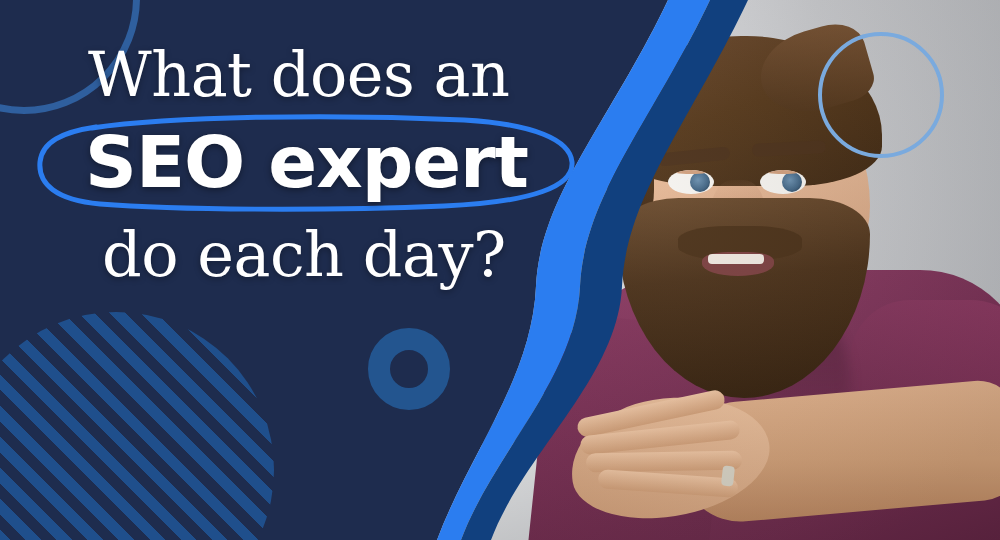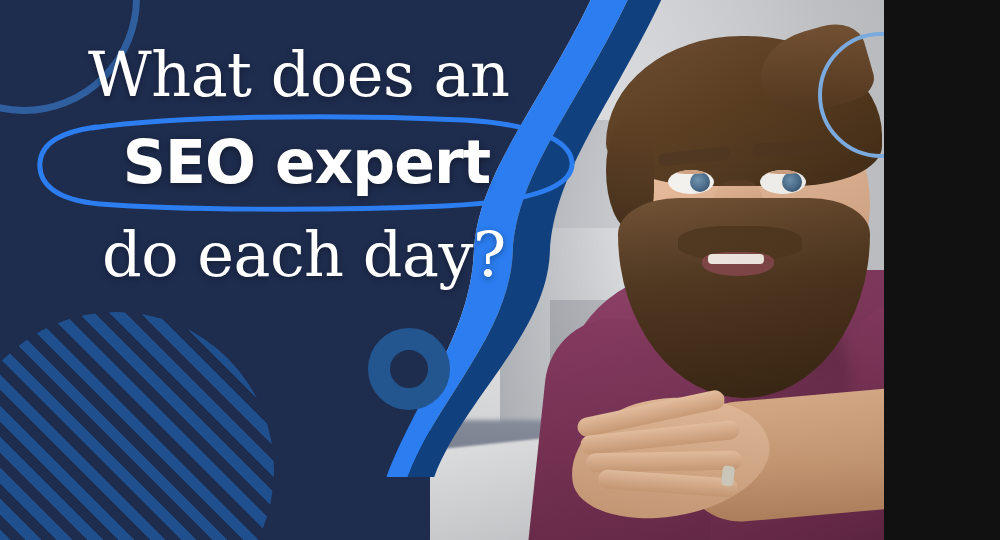--- a/index.html
+++ b/index.html
@@ -1,21 +1,21 @@
 <!DOCTYPE html>
 <html><head>
 <meta charset="utf-8">
 <title>SEO expert thumbnail</title>
 <style>
   html,body{margin:0;padding:0;background:#111;}
   *{box-sizing:border-box;}
 
   #canvas{
     position:relative;
-    width:884px;
+    width:1000px;
     height:540px;
     overflow:hidden;
     background:#1e2c4e;
     font-family:"DejaVu Sans", sans-serif;
   }
 
   
   #photo-layer{
     position:absolute;
     inset:0;
@@ -309,21 +309,21 @@
     margin-left:-38px;
     display:flex;
     align-items:center;
     justify-content:center;
   }
   #highlight-text{
     position:relative;
     z-index:2;
     font-family:"DejaVu Sans", sans-serif;
     font-weight:700;
-    font-size:60px;
+    font-size:72px;
     line-height:1;
     letter-spacing:-1px;
     color:#ffffff;
     white-space:nowrap;
     text-shadow:0 2px 7px rgba(0,0,0,.40);
   }
   #highlight-ellipse{
     position:absolute;
     inset:0;
     z-index:1;

